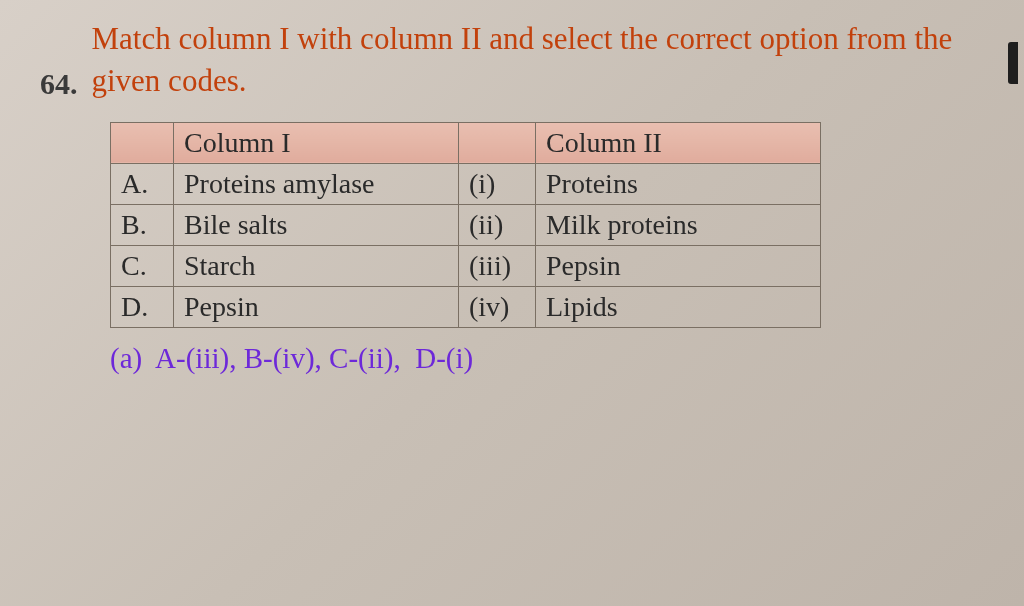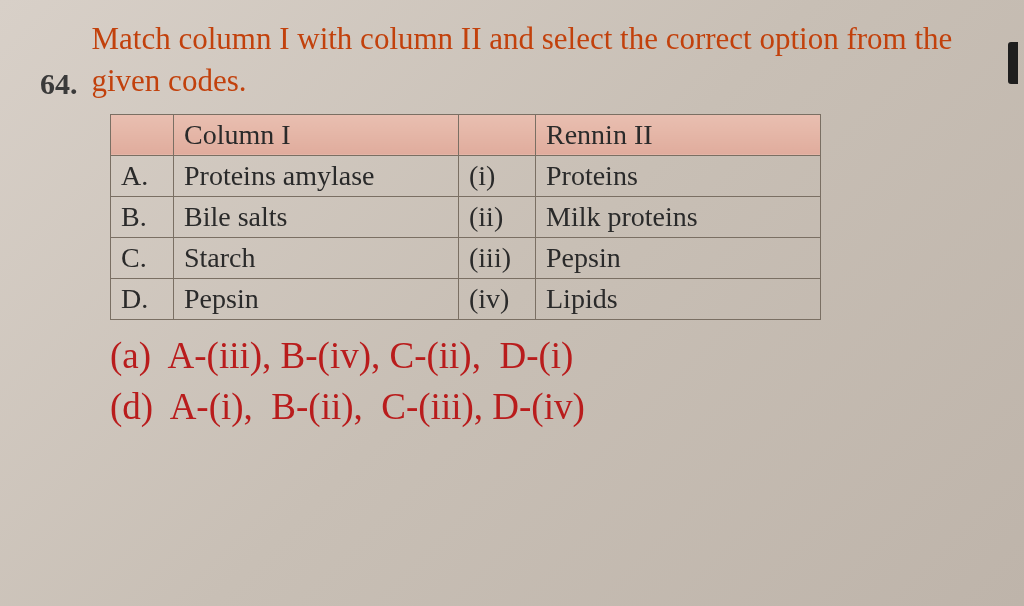--- a/index.html
+++ b/index.html
@@ -30,21 +30,21 @@
       line-height: 1.2;
     }
     .q-text {
       font-size: 31px;
       line-height: 1.35;
       color: #c2410c;
     }
     table.match-table {
       border-collapse: collapse;
       margin-left: 70px;
-      margin-top: 12px;
+      margin-top: 20px;
     }
     table.match-table td, table.match-table th {
       border: 1px solid #7a6f63;
       padding: 4px 14px 4px 10px;
       font-size: 28px;
       text-align: left;
       vertical-align: middle;
       font-weight: normal;
     }
     .hdr th {
@@ -68,23 +68,23 @@
       width: 52px;
     }
     td.col1, td.col2 {
       min-width: 260px;
     }
     .options {
       margin-left: 70px;
       margin-top: 10px;
     }
     .opt {
-      font-size: 37px;
+      font-size: 29px;
       line-height: 1.38;
-      color: #b91c1c;
+      color: #6d28d9;
       white-space: pre;
     }
     .side-mark {
       position: absolute;
       right: 6px;
       top: 42px;
       width: 10px;
       height: 42px;
       background: #1e1e1e;
       border-radius: 3px 0 0 3px;
@@ -101,21 +101,21 @@
     <div class="q-number">64.</div>
     <div class="q-text">Match column I with column II and select the correct option from the given codes.</div>
   </div>
 
   <table class="match-table">
     <tbody>
         <tr class="hdr">
       <th class="blank"></th>
       <th>Column I</th>
       <th class="blank"></th>
-      <th>Rennin II</th>
+      <th>Column II</th>
     </tr>
     <tr>
       <td class="letter">A.</td>
       <td class="col1">Proteins amylase</td>
       <td class="roman">(i)</td>
       <td class="col2">Proteins</td>
     </tr>
     <tr>
       <td class="letter">B.</td>
       <td class="col1">Bile salts</td>
@@ -132,16 +132,15 @@
       <td class="letter">D.</td>
       <td class="col1">Pepsin</td>
       <td class="roman">(iv)</td>
       <td class="col2">Lipids</td>
     </tr>
   </tbody>
     </table>
 
   <div class="options">
     <div class="opt"><span>(a)</span>  <span>A-(iii), B-(iv), C-(ii),  D-(i)</span></div>
-    <div class="opt"><span>(d)</span>  <span>A-(i),  B-(ii),  C-(iii), D-(iv)</span></div>
   </div>
 
 </div>
 
 </body></html>

